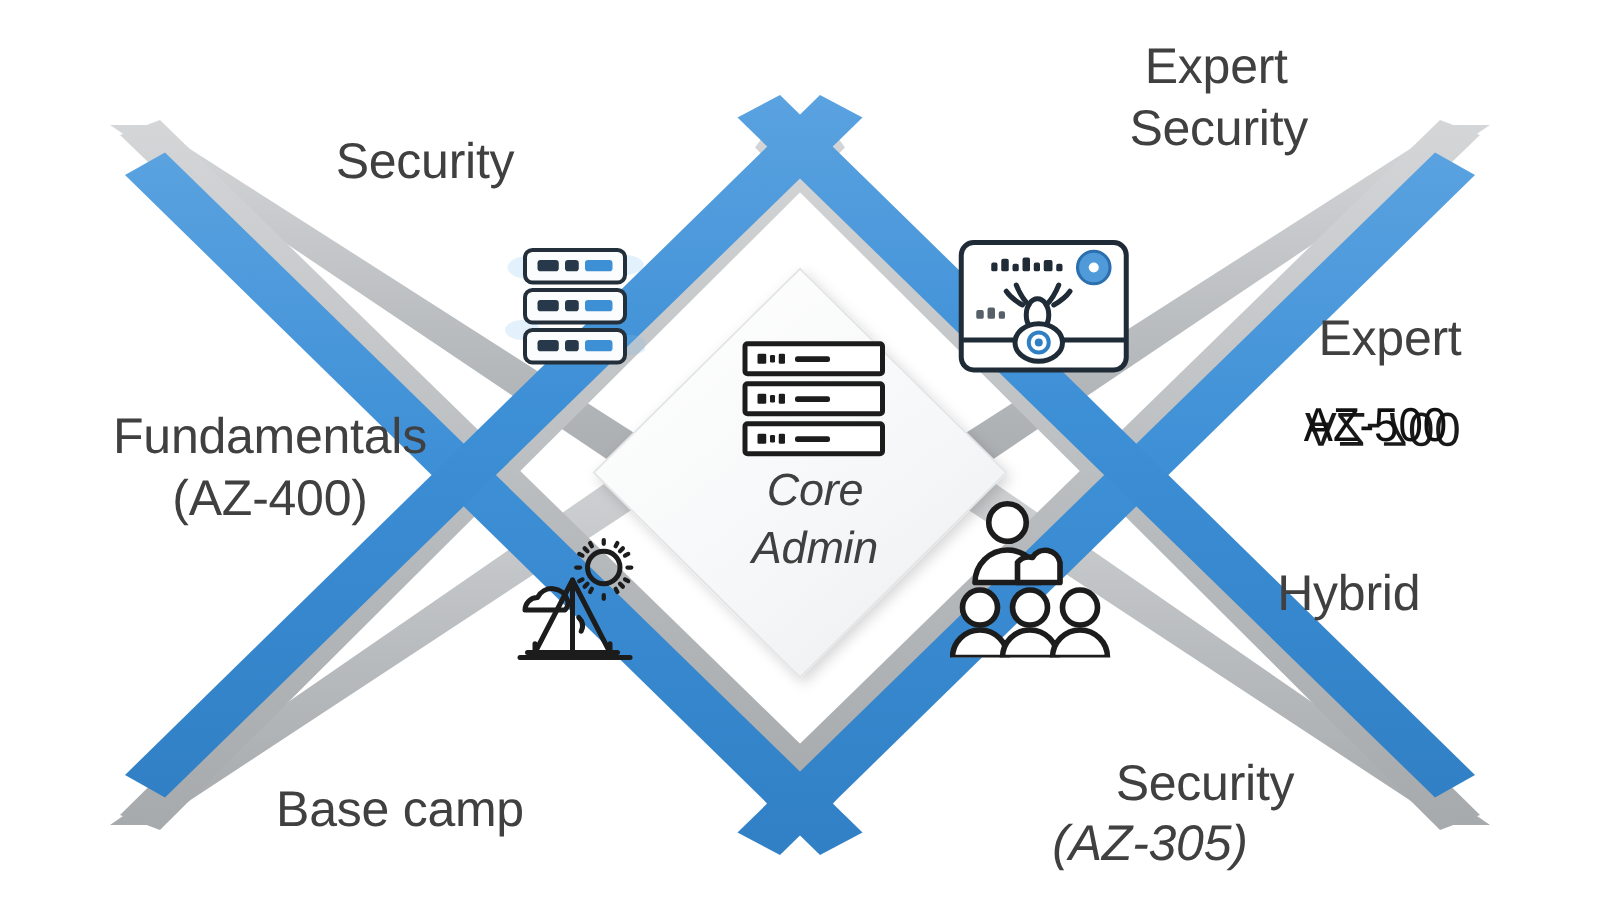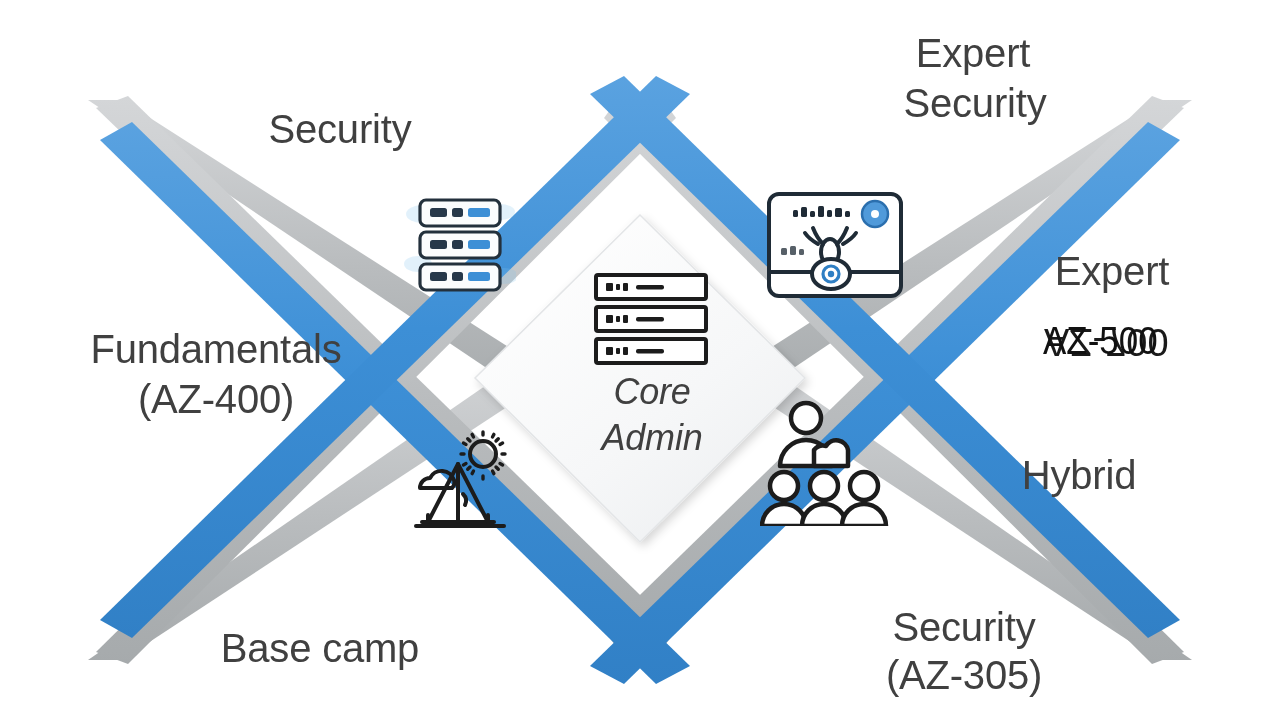--- a/index.html
+++ b/index.html
@@ -271,18 +271,18 @@
   <div class="glitch" style="left:1038px; top:320px; width:150px; height:44px;">
     <span class="g1">AZ-500</span>
     <span class="g2">AZ-700</span>
   </div>
 
   <div class="lbl big" style="left:1004px; top:442px; width:150px;margin-top:12px;">Hybrid</div>
 
   <div class="lbl big" style="left:198px; top:592px; width:244px;margin-top:35px;">Base camp</div>
 
   <div class="lbl big" style="left:868px; top:606px; width:192px;">Security</div>
-  <div class="lbl big" style="left:856px; top:654px; width:216px;">(AZ-305)</div>
+  <div class="lbl big" style="left:812px; top:654px; width:216px;font-style:italic;">(AZ-305)</div>
 
   <div class="lbl core" style="left:572px; top:372px; width:160px;">Core</div>
   <div class="lbl core" style="left:560px; top:418px; width:184px;">Admin</div>
 
 </div>
 
 </body></html>

